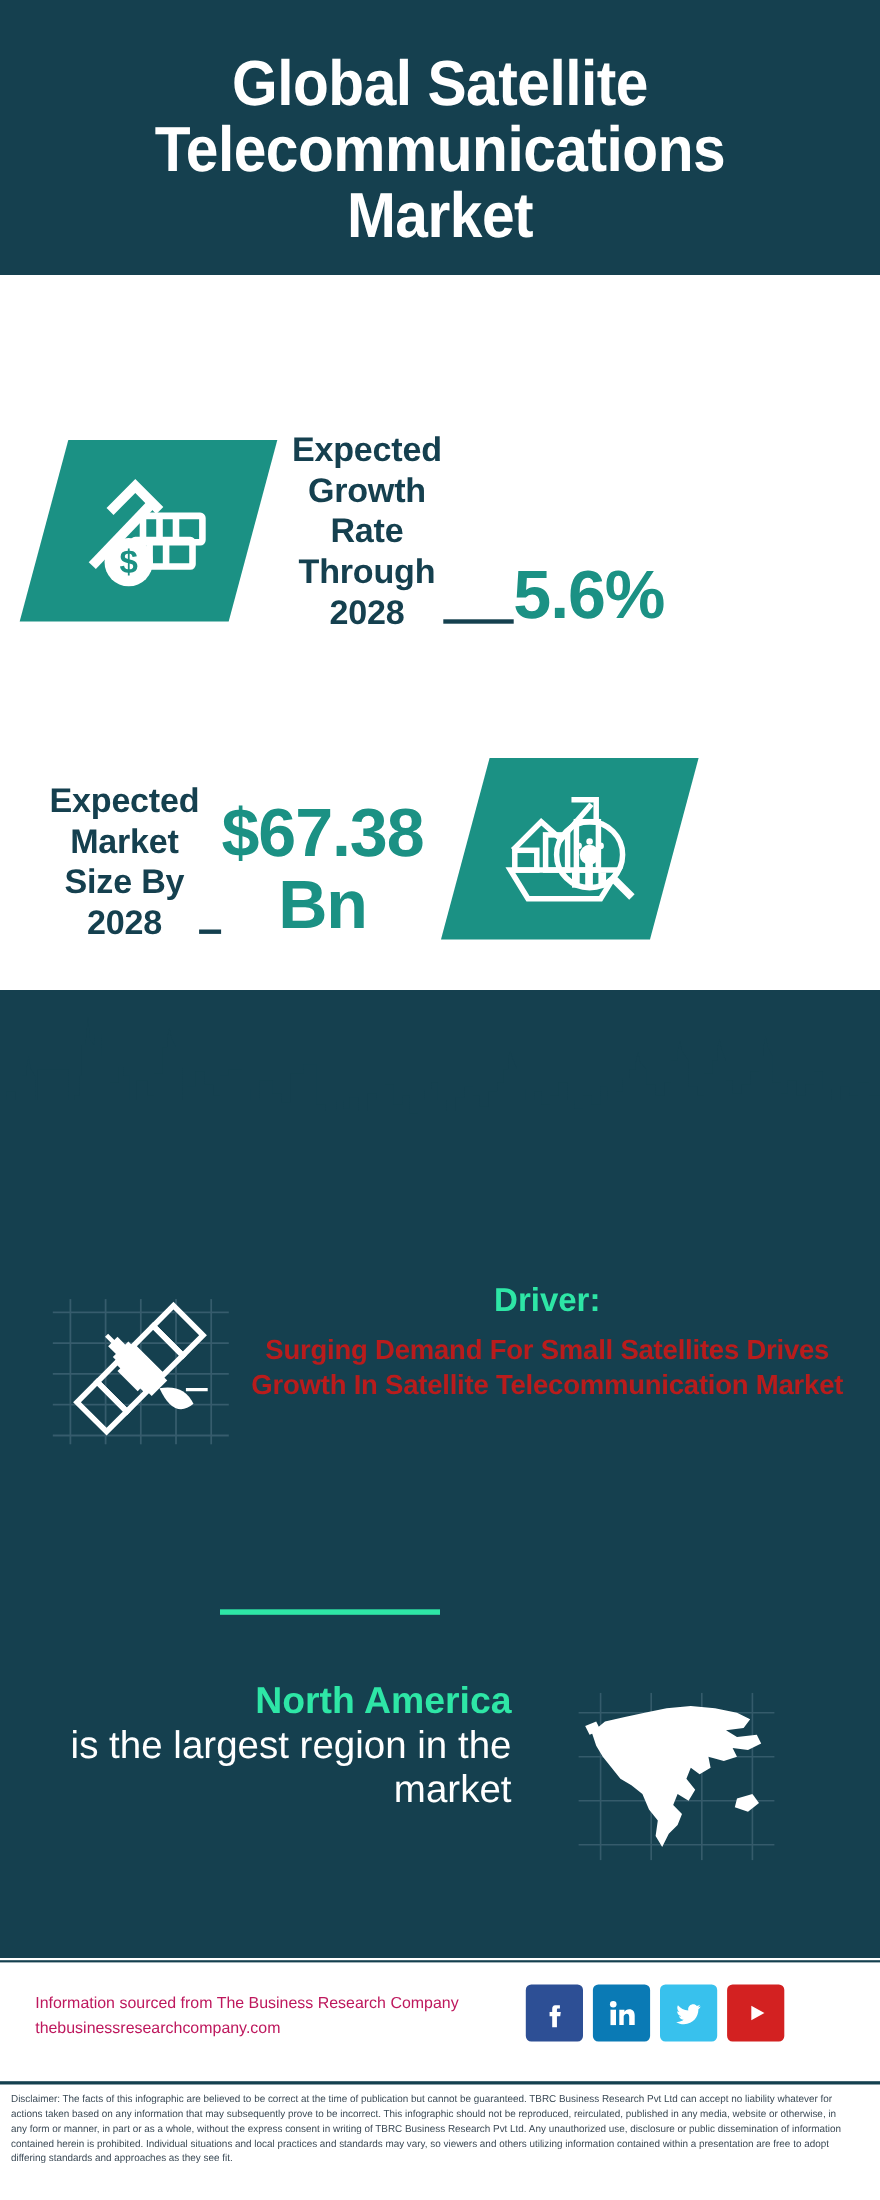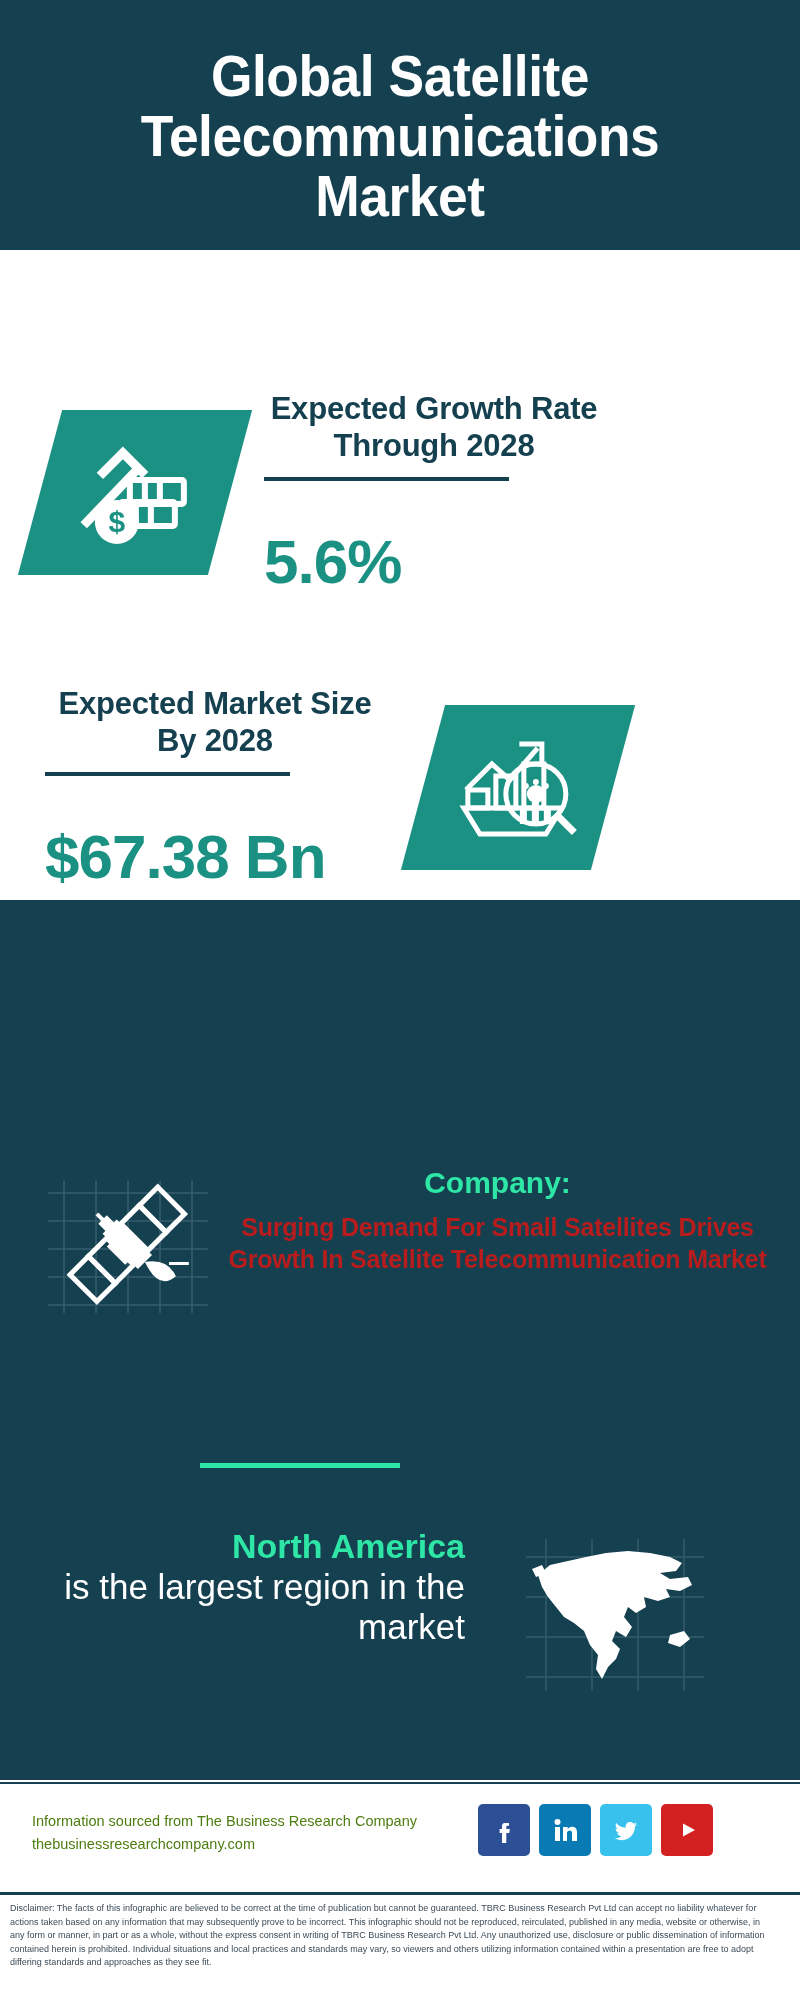--- a/index.html
+++ b/index.html
@@ -35,21 +35,21 @@
 
   .para{
     position:relative;
     width:190px;height:165px;
     background:#1b9184;
     transform:skewX(-15deg);
     display:flex;align-items:center;justify-content:center;
   }
   .para .glyph{transform:skewX(15deg);display:block;}
 
-  .stat-text{display:flex;flex-direction:column;align-items:flex-start;}
+  .stat-text{display:flex;flex-direction:row;align-items:flex-end;}
   .stat-label{
     color:#15404f;font-weight:bold;
     font-size:31px;line-height:37px;text-align:center;
     letter-spacing:-0.2px;
   }
   .rule{height:4px;background:#15404f;margin:13px 0 8px 0;}
   .stat-value{
     color:#1b9184;font-weight:bold;
     font-size:62px;line-height:66px;text-align:center;letter-spacing:-1px;margin-top:40px;
   }
@@ -84,21 +84,21 @@
   .region-sub{color:#ffffff;font-size:35px;line-height:40px;font-weight:normal;}
   .map-icon{position:absolute;left:520px;top:10px;width:190px;height:160px;}
 
   
   .source-bar{
     position:absolute;left:0;top:1782px;width:800px;height:110px;background:#fff;
     border-top:2px solid #15404f;
   }
   .source-text{
     position:absolute;left:32px;top:26px;width:440px;
-    color:#4d7c0f;font-size:14.5px;line-height:23px;
+    color:#be185d;font-size:14.5px;line-height:23px;
   }
   .socials{position:absolute;left:478px;top:20px;display:flex;gap:9px;}
   .soc{width:52px;height:52px;border-radius:5px;display:flex;align-items:center;justify-content:center;}
   .soc svg{display:block;}
 
   
   .disclaimer-wrap{
     position:absolute;left:0;top:1892px;width:800px;height:108px;background:#fff;
     border-top:3px solid #15404f;
   }
@@ -227,21 +227,21 @@
             <g fill="#ffffff">
               <rect x="82" y="34" width="12" height="12"></rect>
               <rect x="86" y="26" width="4" height="10"></rect>
             </g>
             <path d="M88 94 q22 6 22 26 q-22 6 -22 -26 Z" fill="#ffffff" transform="rotate(20 88 94)"></path>
             <line x1="104" y1="112" x2="118" y2="126" stroke="#ffffff" stroke-width="3"></line>
           </g>
         </svg>
       </div>
       <div class="driver-text">
-        <div class="driver-head">Company:</div>
+        <div class="driver-head">Driver:</div>
         <div class="driver-body">Surging Demand For Small Satellites Drives Growth In Satellite Telecommunication Market</div>
       </div>
     </div>
   </div>
 
   <div class="mint-rule"></div>
 
   <div class="region-block">
     <div class="region-text">
       <div class="region-name">North America</div>

